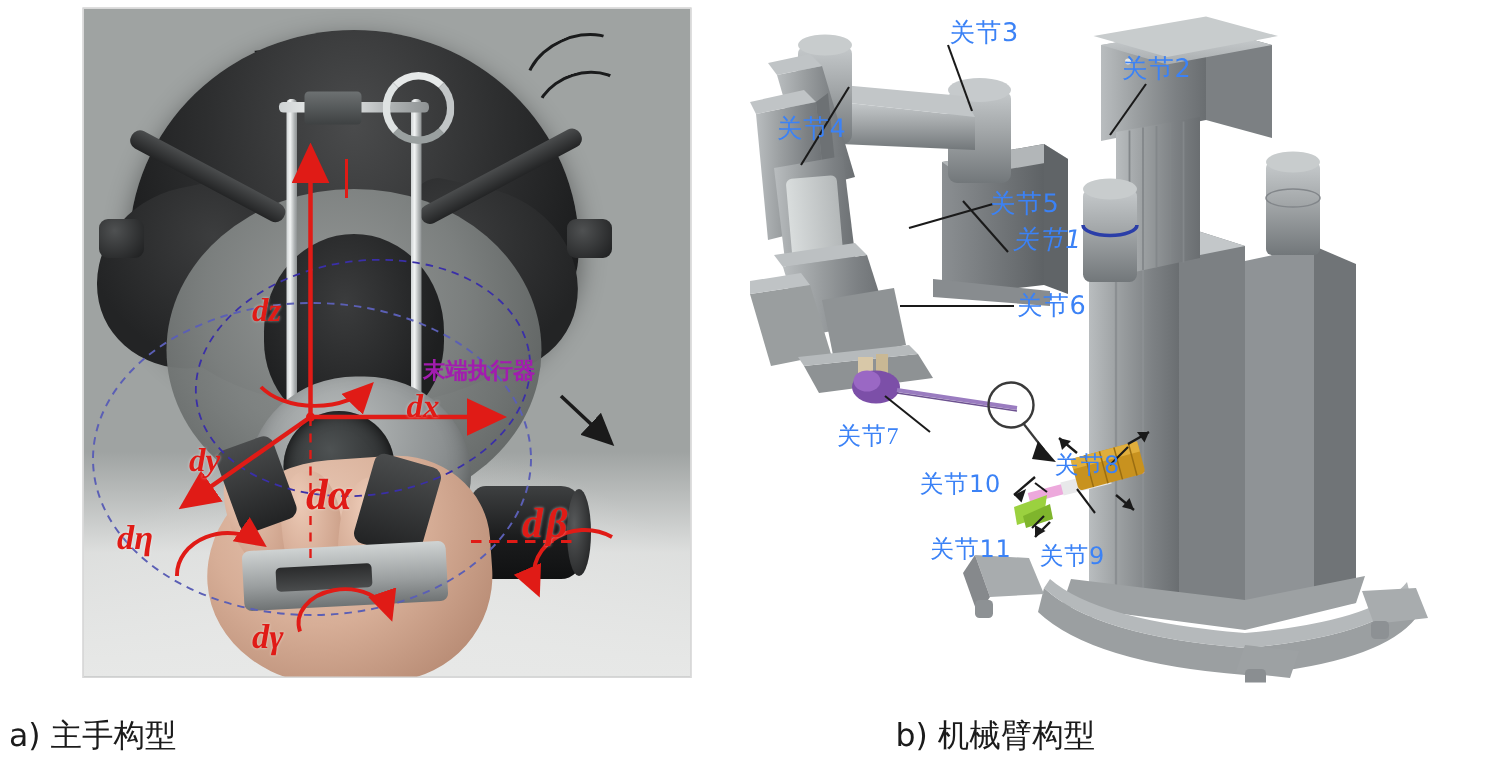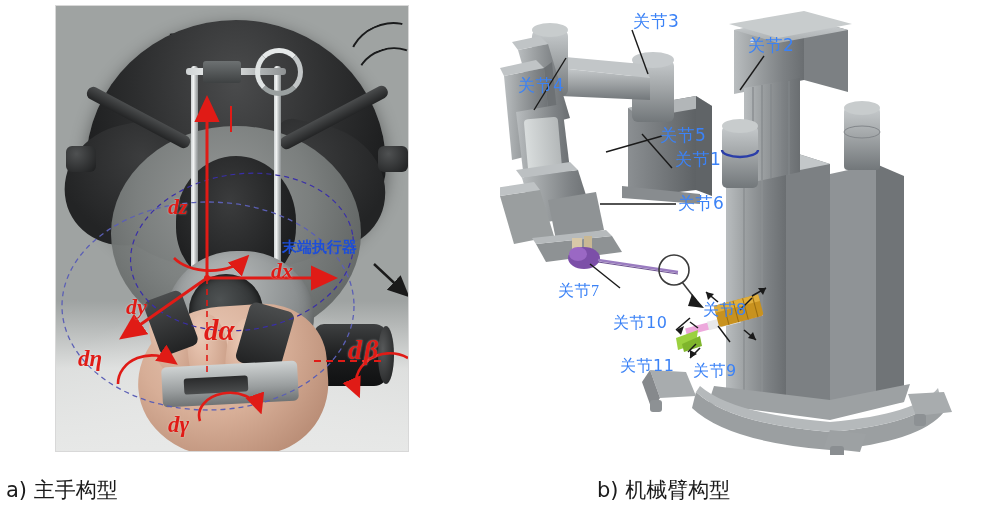--- a/index.html
+++ b/index.html
@@ -6,21 +6,21 @@
   body{
     width:997px;height:522px;
     background:#ffffff;
     font-family:"Liberation Serif", serif;
     overflow:hidden;
     position:relative;
   }
   .figure-root{position:absolute;left:0;top:0;width:997px;height:522px;}
 
   
-  .panel-a{position:absolute;left:55px;top:5px;width:354px;height:447px;}
+  .panel-a{position:absolute;left:55px;top:5px;width:406px;height:447px;}
   .photo-frame{position:absolute;inset:0;border:1px solid #d8d8d8;overflow:hidden;background:#c9cccb;}
   .photo-bg{
     position:absolute;inset:0;
     background:
       radial-gradient(ellipse 70% 55% at 50% 120%, #f0f0ef 0%, #d9dbda 40%, #b9bcbb 70%, #9fa3a2 100%),
       linear-gradient(160deg,#5b5f5e 0%,#7d8180 25%,#a9adac 55%,#cfd2d1 100%);
   }
   .photo-floor{
     position:absolute;left:0;right:0;bottom:0;height:150px;
     background:linear-gradient(180deg, rgba(225,226,225,0) 0%, rgba(232,233,232,.85) 45%, #e7e8e7 100%);
@@ -126,21 +126,21 @@
     background:linear-gradient(180deg,#2a2b2c,#4a4c4d);border-radius:3px;transform:rotate(-3deg);
   }
   .wire{position:absolute;border-radius:50%;border:2px solid #1a1b1c;border-color:#1a1b1c transparent transparent transparent;}
   .w1{left:95px;top:30px;width:60px;height:42px;transform:rotate(30deg);}
   .w2{left:292px;top:18px;width:70px;height:50px;transform:rotate(-25deg);}
   .w3{left:300px;top:42px;width:62px;height:46px;transform:rotate(-18deg);}
 
   
   .anno-a{position:absolute;inset:0;}
   .anno-label{position:absolute;color:#e01b16;font-family:"Liberation Serif",serif;font-style:italic;font-weight:700;white-space:nowrap;text-shadow:0 0 2px rgba(255,255,255,.55);}
-  .blue-label{position:absolute;color:#1d4ed8;font-family:"DejaVu Sans",sans-serif;font-weight:700;white-space:nowrap;}
+  .blue-label{position:absolute;color:#a21caf;font-family:"DejaVu Sans",sans-serif;font-weight:700;white-space:nowrap;}
 
   
   .panel-b{position:absolute;left:500px;top:0px;width:497px;height:455px;}
   .cad{position:absolute;inset:0;}
   .lbl-cn{
     position:absolute;color:#3b82f6;font-family:"DejaVu Sans",sans-serif;
     font-size:17px;white-space:nowrap;letter-spacing:.5px;
   }
   .lbl-cn.sm{font-size:16px;}
 
@@ -417,21 +417,21 @@
         <path d="M230,342 L218,326"></path>
         <path d="M190,322 L198,328"></path>
         <path d="M188,352 L196,344"></path>
       </g>
     </svg>
 
     <div class="lbl-cn" style="left:133px;top:10px;">关节3</div>
     <div class="lbl-cn" style="left:18px;top:42px;margin-top:32px;">关节4</div>
     <div class="lbl-cn" style="left:223px;top:34px;margin-left:25px;">关节2</div>
     <div class="lbl-cn" style="left:160px;top:124px;">关节5</div>
-    <div class="lbl-cn" style="left:175px;top:148px;">关节1</div>
+    <div class="lbl-cn" style="left:175px;top:148px;font-style:italic;">关节1</div>
     <div class="lbl-cn" style="left:178px;top:192px;">关节6</div>
     <div class="lbl-cn sm" style="left:58px;top:281px;font-family:Liberation Serif, serif;">关节7</div>
     <div class="lbl-cn sm" style="left:203px;top:300px;">关节8</div>
     <div class="lbl-cn sm" style="left:193px;top:345px;margin-top:16px;">关节9</div>
     <div class="lbl-cn sm" style="left:113px;top:313px;">关节10</div>
     <div class="lbl-cn sm" style="left:120px;top:356px;">关节11</div>
   </div>
 
   <div class="caption cap-a">a)  主手构型</div>
   <div class="caption cap-b">b)  机械臂构型</div>

